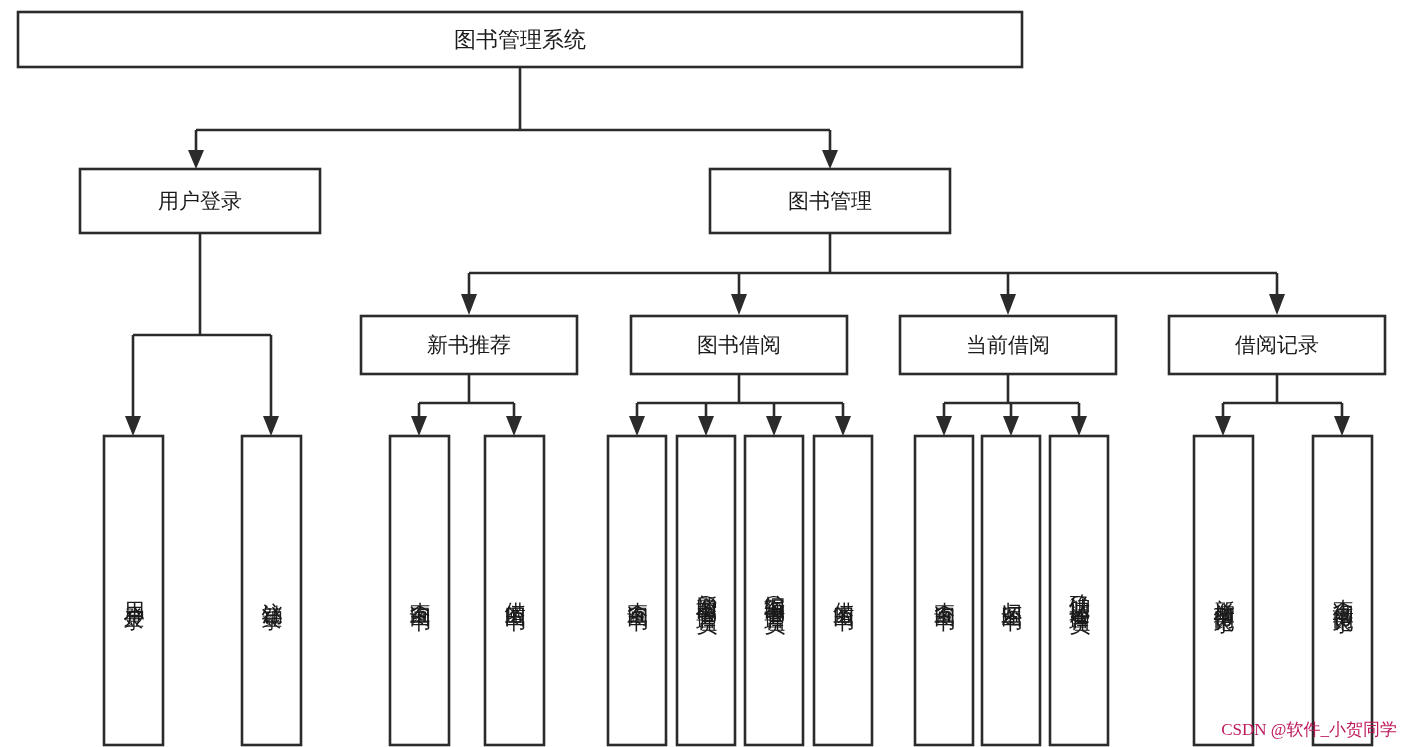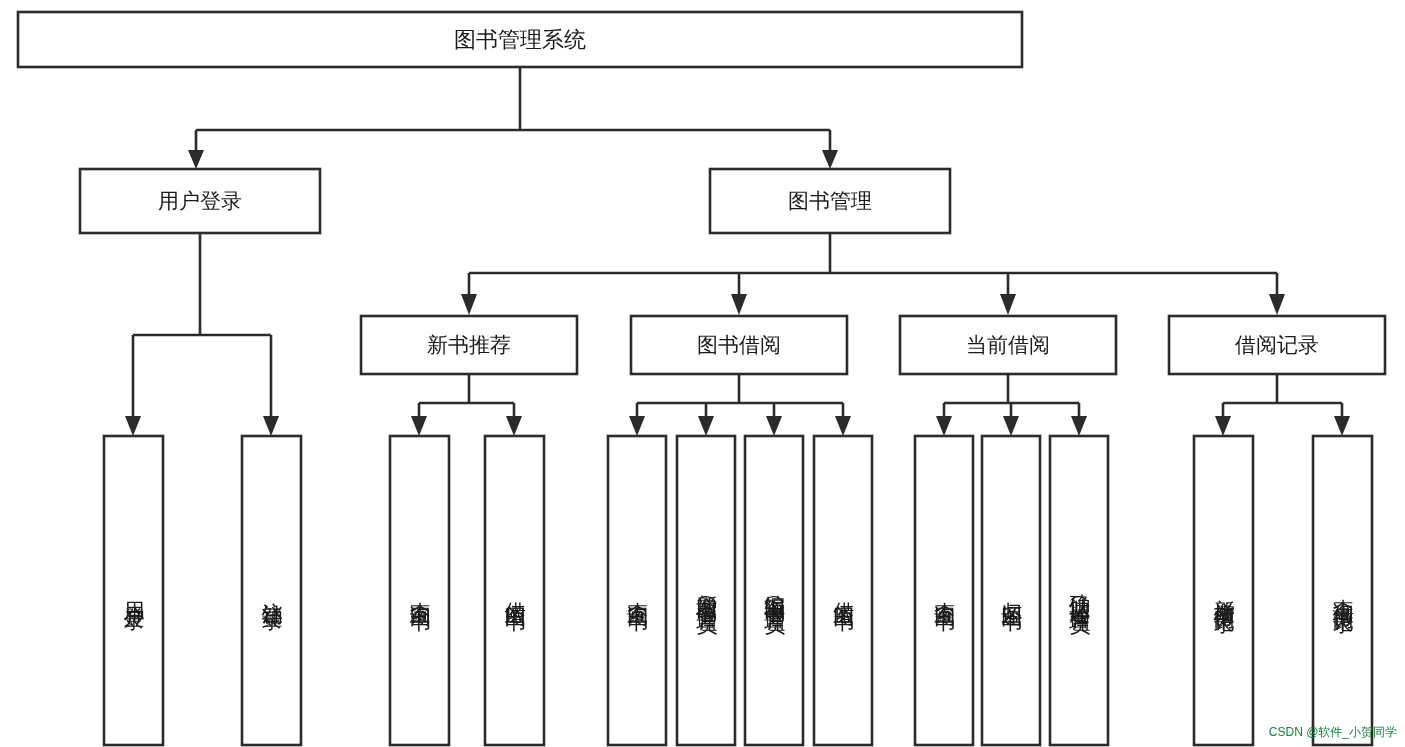--- a/index.html
+++ b/index.html
@@ -64,23 +64,23 @@
     align-items: center;
     justify-content: center;
     letter-spacing: 3px;
     white-space: nowrap;
     pointer-events: none;
   }
   .watermark {
     position: absolute;
     right: 8px;
     bottom: 6px;
-    font-family: Liberation Sans, sans-serif;
-    font-size: 12px;
-    color: #15803d;
+    font-family: Liberation Serif, serif;
+    font-size: 17px;
+    color: #be185d;
     white-space: nowrap;
   }
 </style>
 </head>
 <body>
 
 <div id="diagram-root">
 
   <svg id="tree-svg" viewBox="0 0 1405 747">
 

